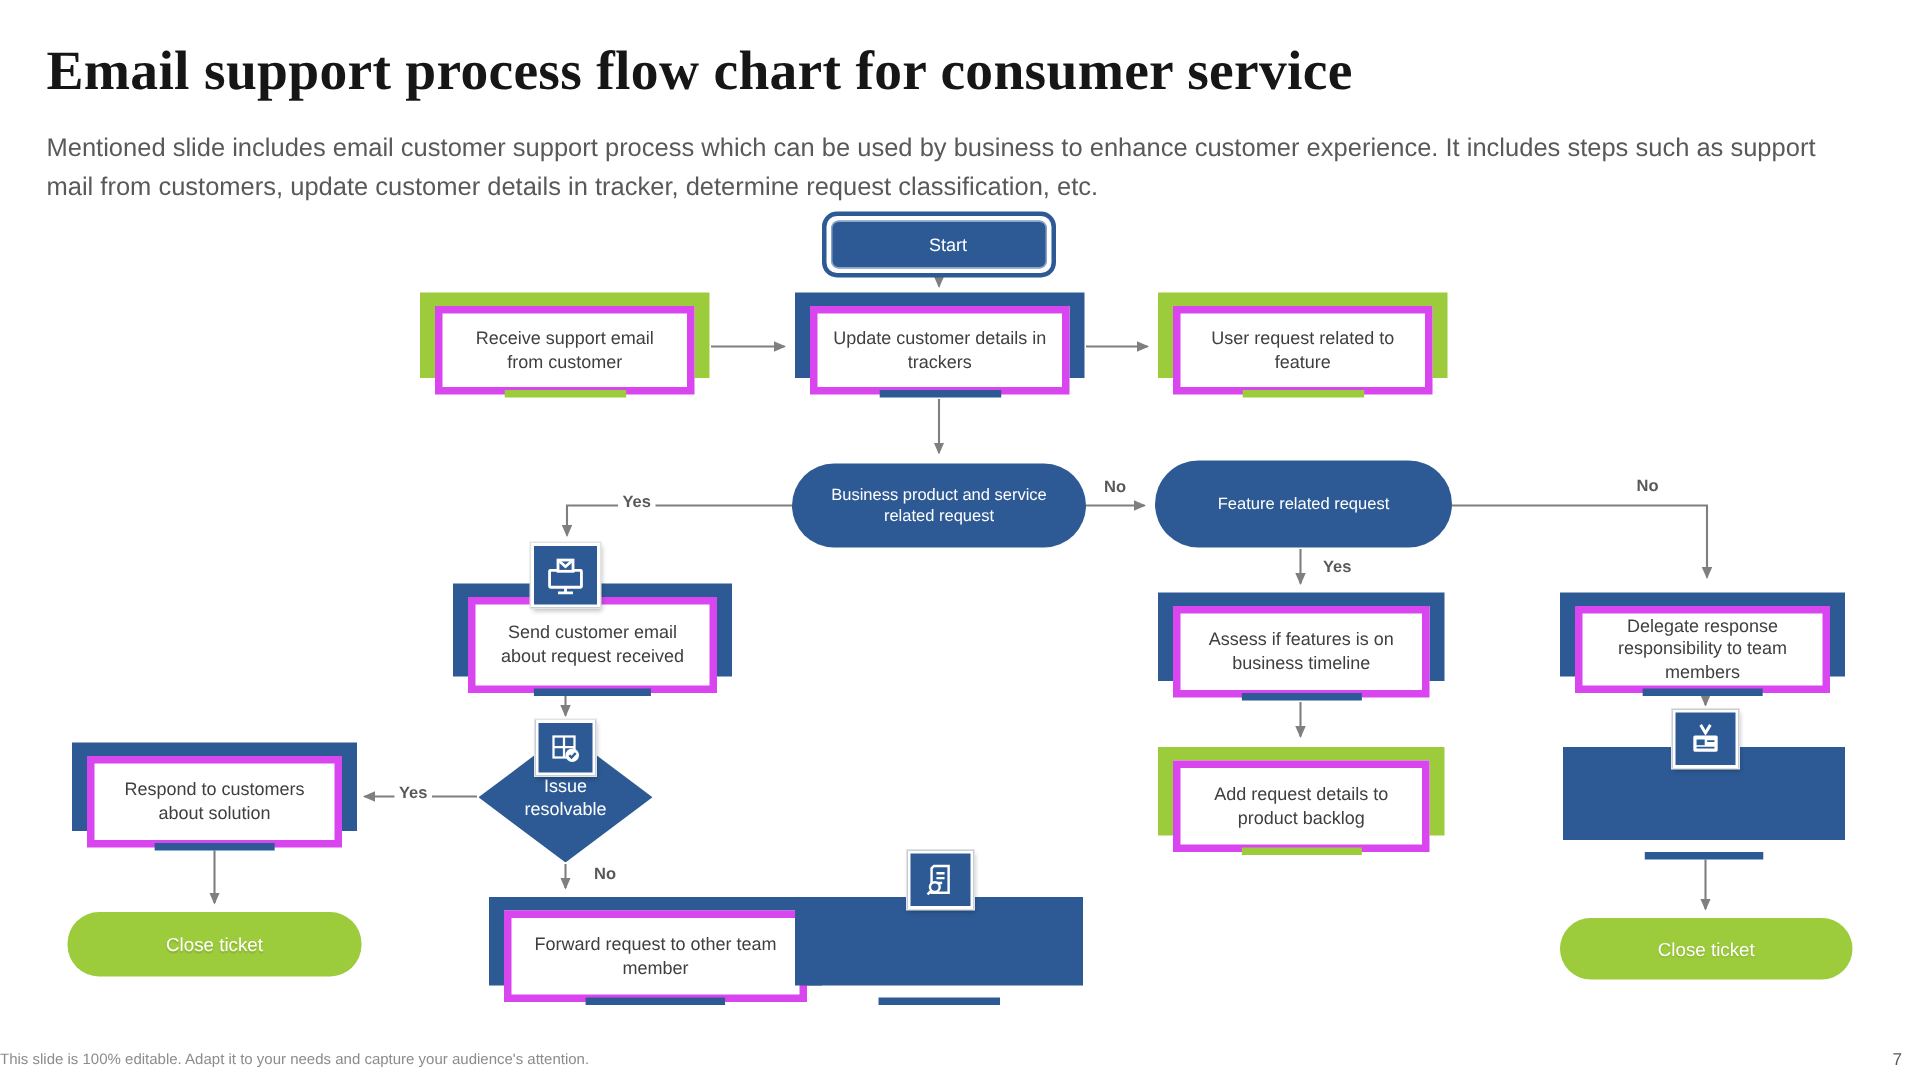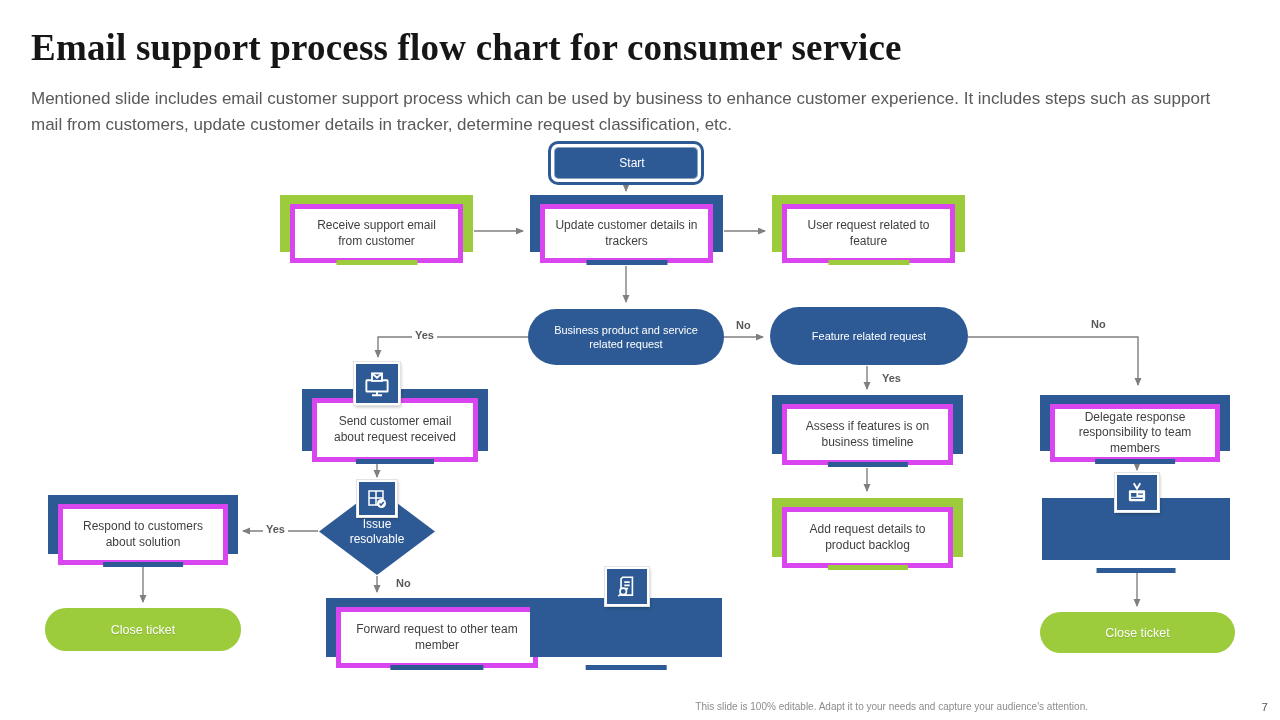--- a/index.html
+++ b/index.html
@@ -75,21 +75,21 @@
     display:flex;align-items:center;justify-content:center;z-index:3;
   }
   .nicon svg{display:block;}
   
   .elabel{
     position:absolute;font-size:11px;font-weight:700;color:var(--label);
     background:#fff;padding:0 3px;z-index:4;line-height:1.2;
   }
   .connectors{position:absolute;left:0;top:0;width:1280px;height:720px;z-index:0;pointer-events:none;}
   .footer-note{
-    position:absolute;left:0;top:701px;width:1088px;text-align:right;
+    position:absolute;left:0;top:701px;width:1088px;text-align:left;
     font-size:10px;color:#8c8c8c;
   }
   .page-num{position:absolute;right:12px;top:701px;font-size:11.5px;color:var(--label);}
 </style>
 </head>
 <body>
 
 <div class="slide">
 
   <h1 class="title">Email support process flow chart for consumer service</h1>

